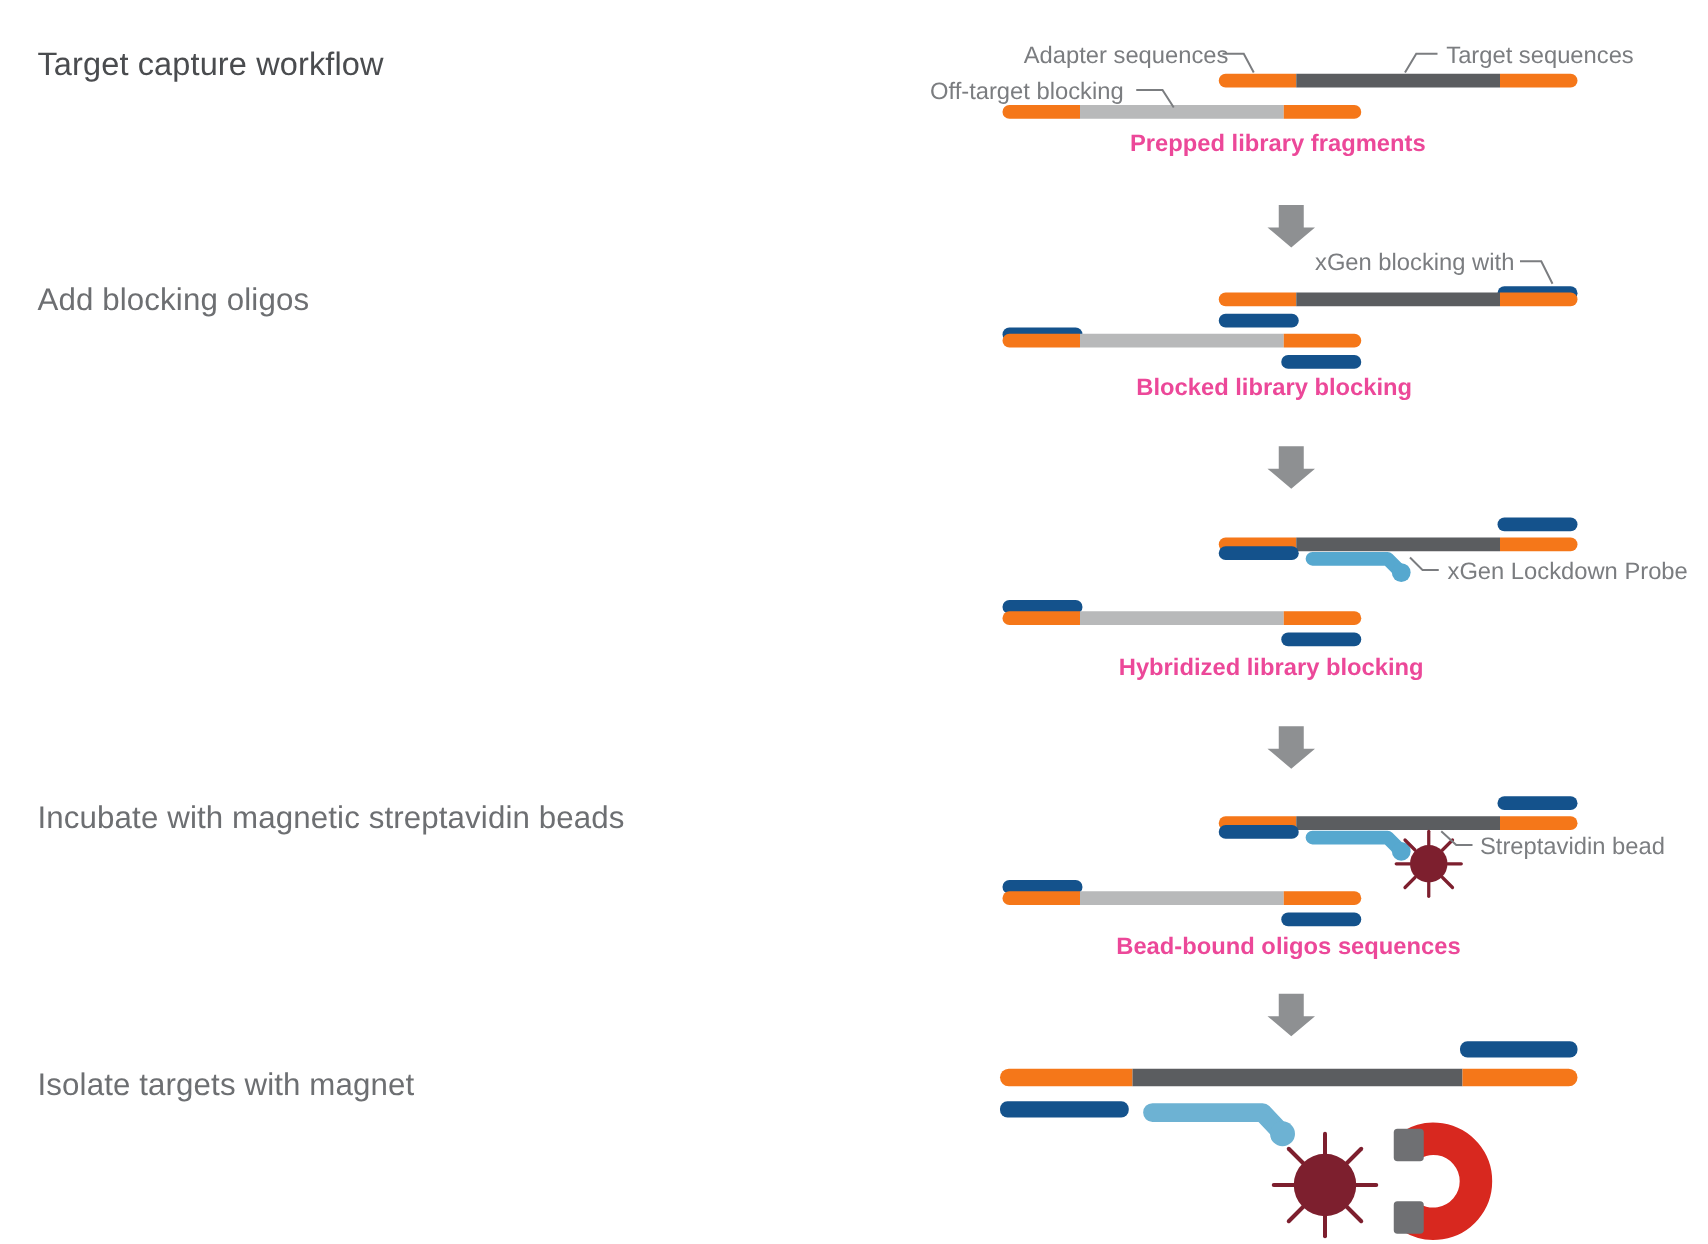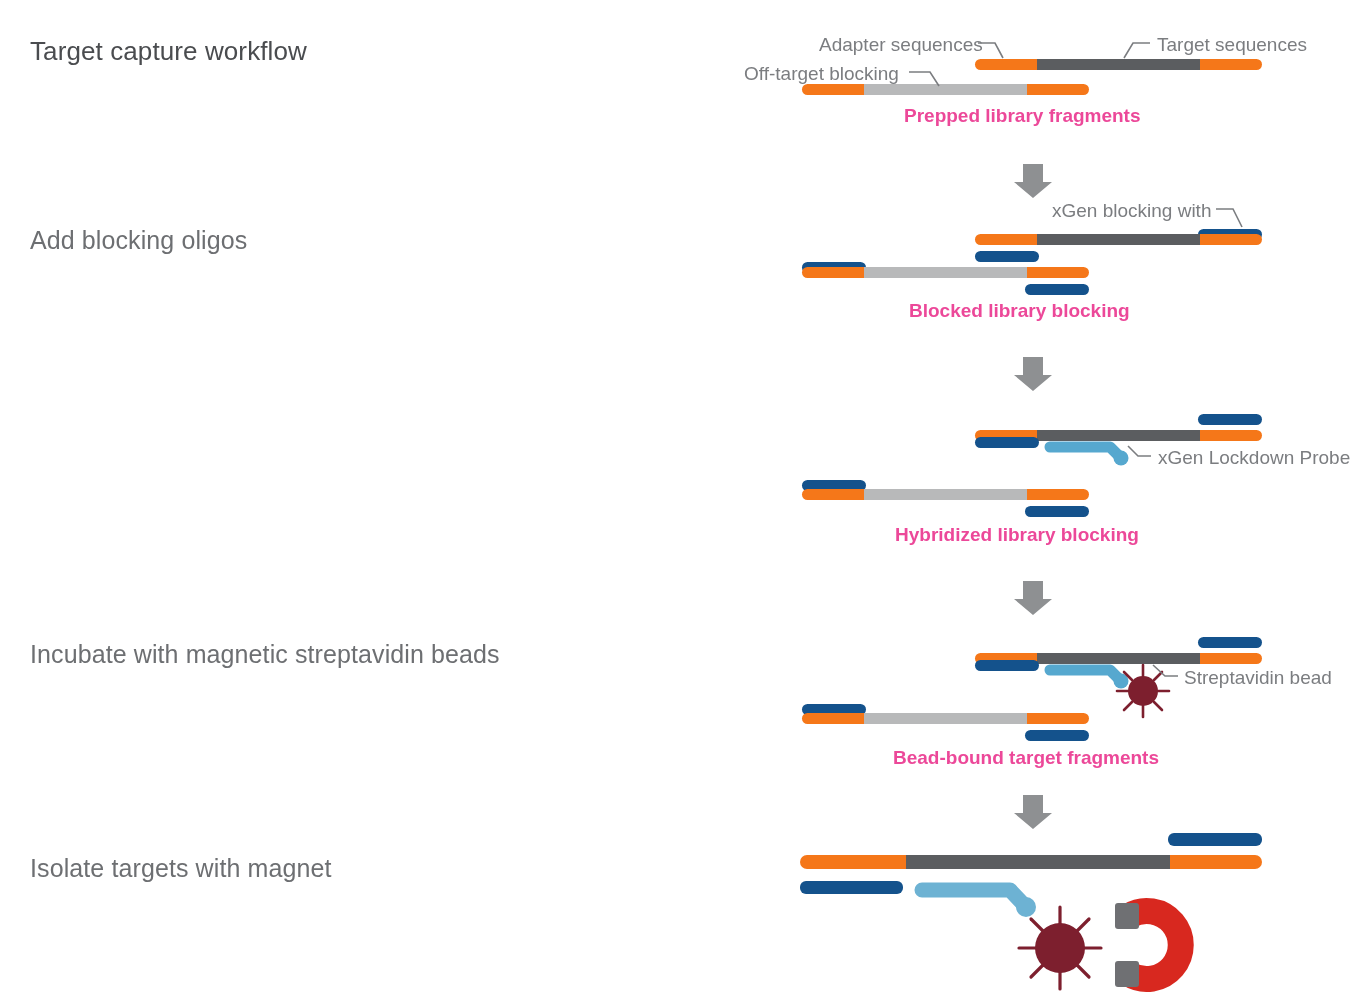--- a/index.html
+++ b/index.html
@@ -195,21 +195,21 @@
     <div class="bar" style="left:802px; top:713px; width:287px;">
       <div class="seg left-cap" style="left:0px;   width:62px;  background:#f57719;"></div>
       <div class="seg" style="left:62px;  width:163px; background:#b8b9ba;"></div>
       <div class="seg right-cap" style="left:225px; width:62px;  background:#f57719;"></div>
     </div>
 
     <div class="oligo" style="left:1025px; top:730px; width:64px;"></div>
 
     <div class="annot" style="left:1184px; top:668px;">Streptavidin bead</div>
 
-    <div class="caption" style="left:893px; top:748px;">Bead-bound target fragments</div>
+    <div class="caption" style="left:893px; top:748px;">Bead-bound oligos sequences</div>
   </div>
 
   <div>
 
     <div class="oligo thick" style="left:1168px; top:833px; width:94px; height:13px;"></div>
 
     <div class="bar thick" style="left:800px; top:855px; width:462px; height:14px;">
       <div class="seg left-cap" style="left:0px;   width:106px; background:#f57719; border-radius:7px 0 0 7px;"></div>
       <div class="seg" style="left:106px; width:264px; background:#5b5d60;"></div>
       <div class="seg right-cap" style="left:370px; width:92px;  background:#f57719; border-radius:0 7px 7px 0;"></div>

